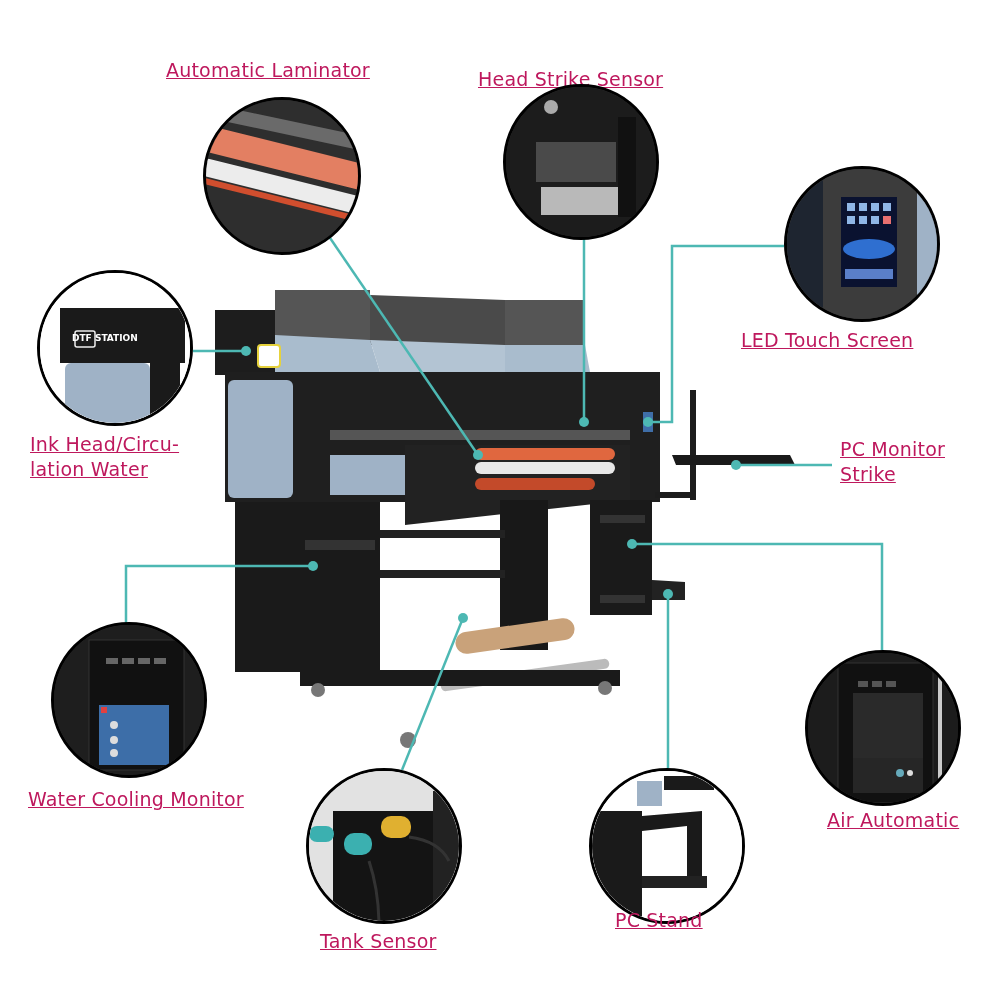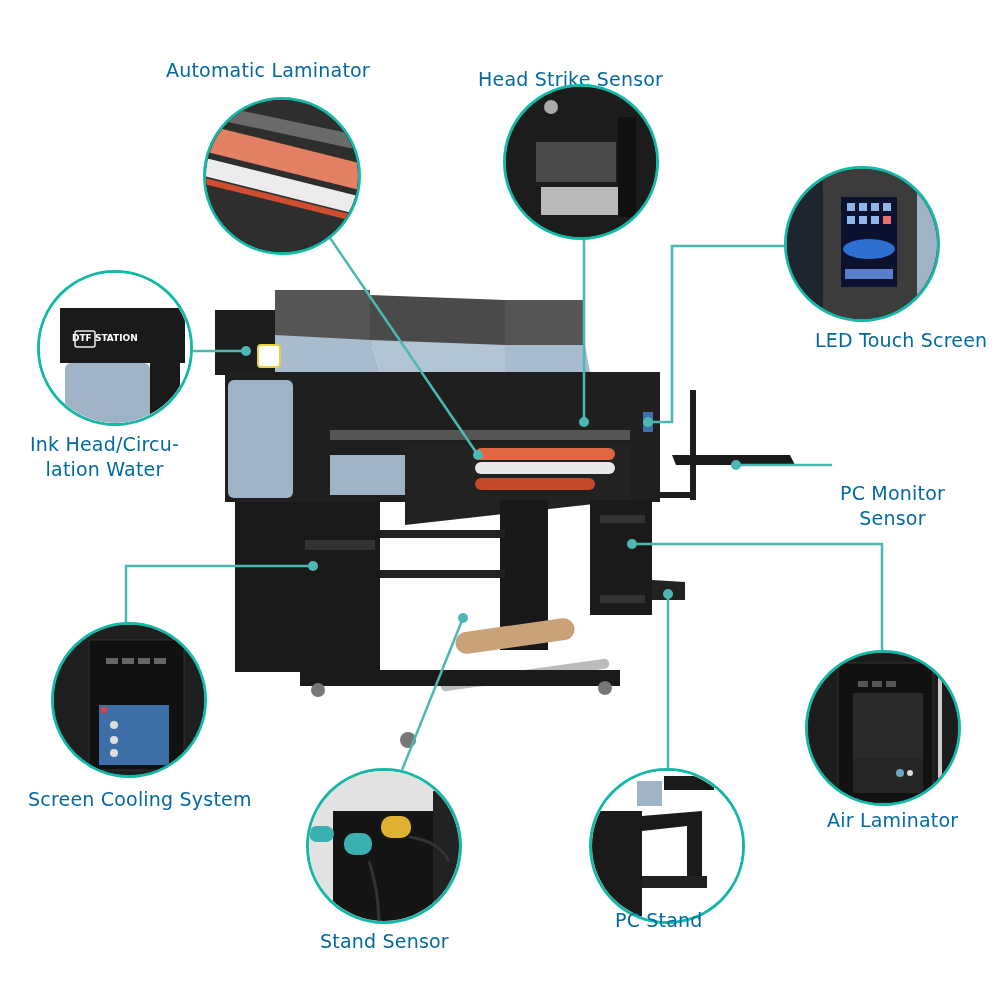--- a/index.html
+++ b/index.html
@@ -1,19 +1,19 @@
 <!DOCTYPE html>
 <html><head>
 <meta charset="utf-8">
 <style>
   * { box-sizing: border-box; margin: 0; padding: 0; }
   html, body { width: 1000px; height: 1000px; background: #ffffff; overflow: hidden; }
   body { position: relative; font-family: "DejaVu Sans", "Liberation Sans", sans-serif; }
-  .label { position: absolute; font-size: 19px; color: #0369a1; text-align: center; line-height: 1.3; white-space: nowrap; letter-spacing: 0.2px; }
-  .circle { position: absolute; border-radius: 50%; border: 3px solid #14b8a6; overflow: hidden; background: #2a2a2a; }
+  .label { position: absolute; font-size: 19px; color: #be185d; line-height: 1.3; white-space: nowrap; letter-spacing: 0.2px; text-decoration: underline; }
+  .circle { position: absolute; border-radius: 50%; border: 3px solid #000000; overflow: hidden; background: #2a2a2a; }
   .lines { position: absolute; left: 0; top: 0; width: 1000px; height: 1000px; pointer-events: none; }
   .printer { position: absolute; left: 0; top: 0; width: 1000px; height: 1000px; }
 </style>
 </head>
 <body>
 
 <svg class="printer" viewBox="0 0 1000 1000">
 
   <polygon points="275,290 370,290 370,345 275,340" fill="#555"></polygon>
   <polygon points="370,295 505,300 505,350 370,345" fill="#4a4a4a"></polygon>
@@ -133,77 +133,77 @@
         <rect x="96" y="34" width="8" height="8"></rect>
       <rect x="60" y="47" width="8" height="8"></rect>
         <rect x="72" y="47" width="8" height="8"></rect>
       <rect x="84" y="47" width="8" height="8"></rect>
         <rect x="96" y="47" width="8" height="8" fill="#e87070"></rect>
     </g>
     <ellipse cx="82" cy="80" rx="26" ry="10" fill="#2f6fd0"></ellipse>
     <rect x="58" y="100" width="48" height="10" fill="#5a7fc9"></rect>
   </svg>
 </div>
-<div class="label" style="left:815px; top:328px;">LED Touch Screen</div>
+<div class="label" style="left:741px; top:328px;">LED Touch Screen</div>
 
 <div class="circle" style="left:37px; top:270px; width:156px; height:156px; background:#fff;">
   <svg width="156" height="156" viewBox="0 0 156 156">
     <rect width="156" height="156" fill="#ffffff"></rect>
     <rect x="20" y="35" width="125" height="55" fill="#1a1a1a"></rect>
     <rect x="35" y="58" width="20" height="16" rx="2" fill="none" stroke="#eee" stroke-width="1.5"></rect>
     <rect x="25" y="90" width="85" height="66" rx="6" fill="#9fb2c6"></rect>
     <rect x="110" y="90" width="30" height="66" fill="#1a1a1a"></rect>
   </svg>
   <div style="position:absolute; left:32px; top:60px; font-size:9px; font-weight:bold; color:#fff;">
     <span>DTF</span>
     <span>STATION</span>
   </div>
 </div>
 <div class="label" style="left:30px; top:432px;">
   <div>Ink Head/Circu-</div>
   <div>lation Water</div>
 </div>
 
-<div class="label" style="left:840px; top:437px;margin-top:44px;">
+<div class="label" style="left:840px; top:437px;">
   <div>PC Monitor</div>
-  <div>Sensor</div>
+  <div>Strike</div>
 </div>
 
 <div class="circle" style="left:51px; top:622px; width:156px; height:156px;">
   <svg width="156" height="156" viewBox="0 0 156 156">
     <rect width="156" height="156" fill="#1e1e1e"></rect>
     <rect x="35" y="15" width="95" height="130" fill="#111" stroke="#333"></rect>
     <g fill="#666">
         <rect x="52" y="33" width="12" height="6"></rect>
         <rect x="68" y="33" width="12" height="6"></rect>
         <rect x="84" y="33" width="12" height="6"></rect>
         <rect x="100" y="33" width="12" height="6"></rect>
       </g>
     <rect x="45" y="80" width="70" height="60" fill="#3d6ea8"></rect>
     <circle cx="60" cy="100" r="4" fill="#ddd"></circle>
     <circle cx="60" cy="115" r="4" fill="#ddd"></circle>
     <circle cx="60" cy="128" r="4" fill="#ddd"></circle>
     <rect x="47" y="82" width="6" height="6" fill="#e04040"></rect>
   </svg>
 </div>
-<div class="label" style="left:28px; top:787px;">Screen Cooling System</div>
+<div class="label" style="left:28px; top:787px;">Water Cooling Monitor</div>
 
 <div class="circle" style="left:306px; top:768px; width:156px; height:156px; background:#e4e4e4;">
   <svg width="156" height="156" viewBox="0 0 156 156">
     <rect width="156" height="156" fill="#e2e2e2"></rect>
     <rect x="24" y="40" width="100" height="116" fill="#141414"></rect>
     <rect x="124" y="20" width="32" height="136" fill="#222"></rect>
     <rect x="0" y="55" width="25" height="16" rx="8" fill="#3bb0b0"></rect>
     <rect x="35" y="62" width="28" height="22" rx="10" fill="#3bb0b0"></rect>
     <rect x="72" y="45" width="30" height="22" rx="10" fill="#e0b030"></rect>
     <path d="M60 90 Q70 120 70 156" stroke="#333" stroke-width="3" fill="none"></path>
     <path d="M100 66 Q130 70 140 90" stroke="#333" stroke-width="3" fill="none"></path>
   </svg>
 </div>
-<div class="label" style="left:320px; top:929px;">Stand Sensor</div>
+<div class="label" style="left:320px; top:929px;">Tank Sensor</div>
 
 <div class="circle" style="left:589px; top:768px; width:156px; height:156px; background:#fff;">
   <svg width="156" height="156" viewBox="0 0 156 156">
     <rect width="156" height="156" fill="#ffffff"></rect>
     <rect x="0" y="40" width="50" height="116" fill="#1a1a1a"></rect>
     <rect x="45" y="10" width="25" height="25" fill="#9fb2c6"></rect>
     <rect x="72" y="5" width="50" height="14" fill="#1a1a1a"></rect>
     <polygon points="50,45 110,40 110,115 95,115 95,55 50,60" fill="#1a1a1a"></polygon>
     <rect x="50" y="105" width="65" height="12" fill="#222"></rect>
   </svg>
@@ -219,13 +219,13 @@
         <rect x="64" y="28" width="10" height="6"></rect>
         <rect x="78" y="28" width="10" height="6"></rect>
       </g>
     <rect x="45" y="40" width="70" height="65" fill="#2a2a2a"></rect>
     <rect x="45" y="105" width="70" height="35" fill="#262626"></rect>
     <circle cx="92" cy="120" r="4" fill="#6ab"></circle>
     <circle cx="102" cy="120" r="3" fill="#ddd"></circle>
     <rect x="130" y="20" width="4" height="120" fill="#ccc"></rect>
   </svg>
 </div>
-<div class="label" style="left:827px; top:808px;">Air Laminator</div>
+<div class="label" style="left:827px; top:808px;">Air Automatic</div>
 
 </body></html>

